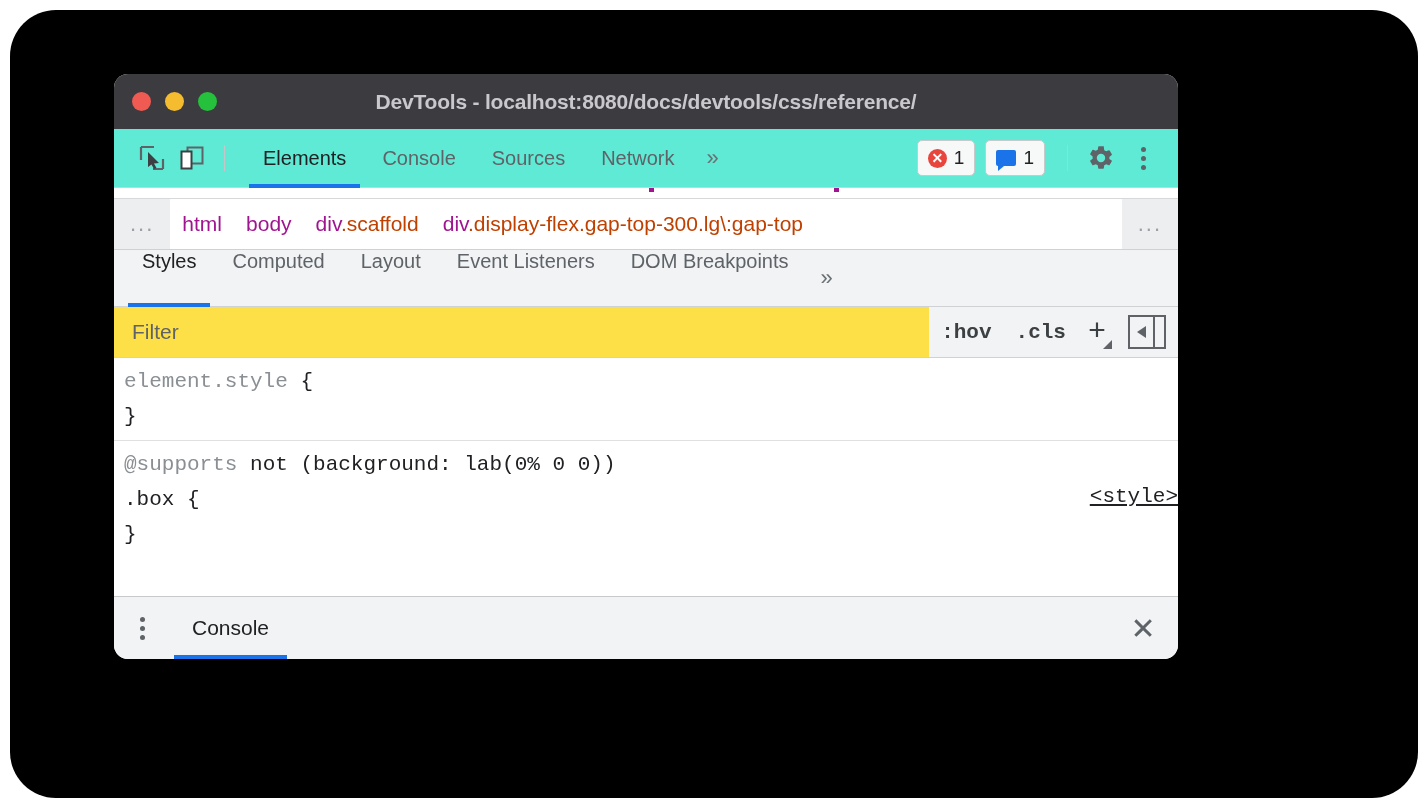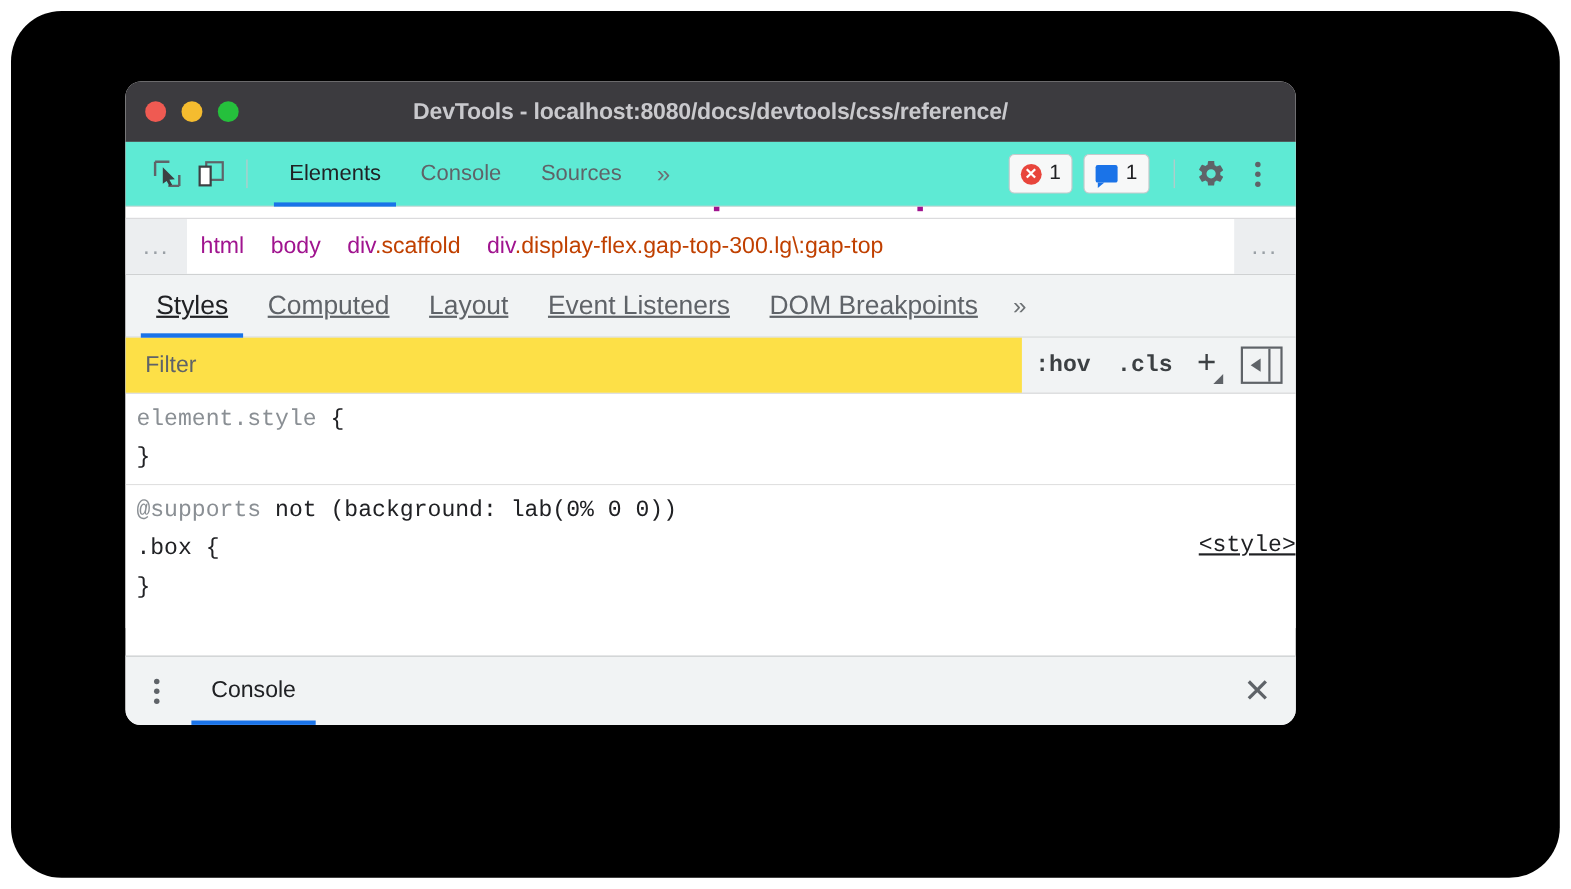--- a/index.html
+++ b/index.html
@@ -219,25 +219,24 @@
     background: #f1f3f4;
     display: flex;
     align-items: center;
     border-bottom: 1px solid #cfd1d2;
     padding-left: 10px;
   }
   .ptab {
     padding: 0 18px;
     height: 100%;
     display: flex;
-    align-items: center;
-    font-size: 24px;
+    align-items: flex-start;
+    font-size: 20px;
     color: #5f6368;
     position: relative;
-    text-decoration: underline;
   }
   .ptab.active { color: #202124; }
   .ptab.active::after {
     content: "";
     position: absolute;
     left: 4px; right: 4px;
     bottom: -1px;
     height: 4px;
     background: #1a73e8;
   }
@@ -426,20 +425,23 @@
     <div class="tabs">
       <div class="tab active">
           <span>Elements</span>
         </div>
       <div class="tab">
           <span>Console</span>
         </div>
       <div class="tab">
           <span>Sources</span>
         </div>
+      <div class="tab">
+          <span>Network</span>
+        </div>
       <div class="chev">»</div>
     </div>
 
     <div class="toolbar-right">
       <div class="badge">
         <span class="err-circle">✕</span>
         <span>1</span>
       </div>
       <div class="badge">
         <span class="msg-bubble"></span>

